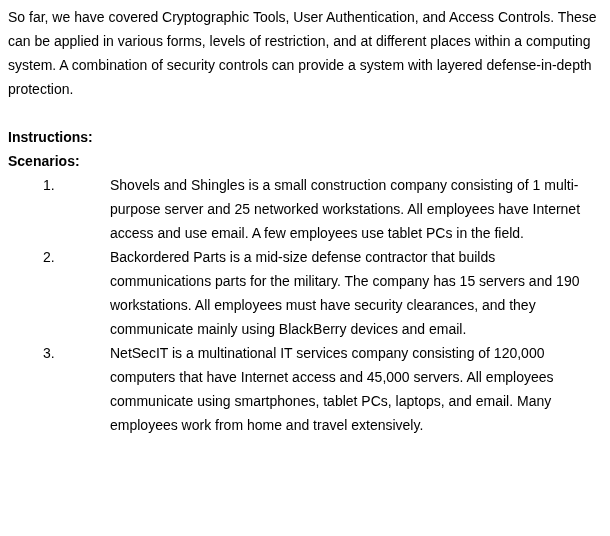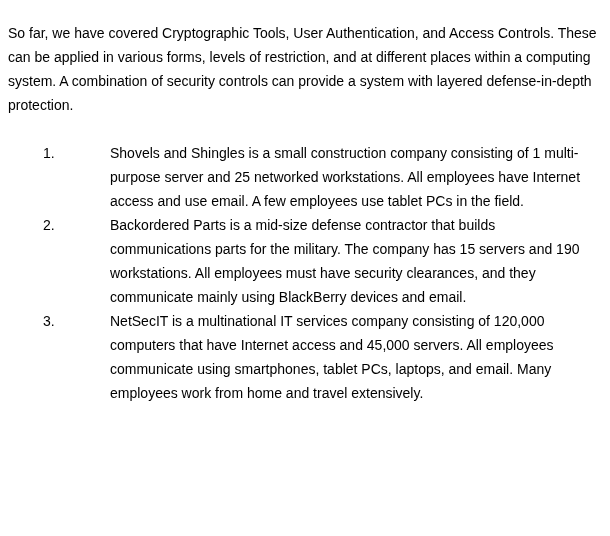--- a/index.html
+++ b/index.html
@@ -10,21 +10,21 @@
   body {
     width: 610px;
     height: 536px;
     overflow: hidden;
     font-family: "Liberation Sans", "DejaVu Sans", sans-serif;
     font-size: 14px;
     line-height: 24px;
     color: #000000;
   }
   .doc {
-    padding: 21px 10px 0 8px;
+    padding: 5px 10px 0 8px;
   }
   .para {
     margin: 0;
   }
   .gap-after {
     margin-bottom: 24px;
   }
   .heading {
     font-weight: bold;
     margin: 0;
@@ -45,22 +45,24 @@
     margin-left: 45px;
   }
 </style>
 </head>
 <body>
 
 <div class="doc">
 
   <p class="para gap-after">So far, we have covered Cryptographic Tools, User Authentication, and Access Controls. These can be applied in various forms, levels of restriction, and at different places within a computing system. A combination of security controls can provide a system with layered defense-in-depth protection.</p>
 
+  <p class="heading">Instructions:</p>
 
 
+  <p class="heading">Scenarios:</p>
 
   <div class="scenarios-list">
 
     <div class="scenario-item">
       <span class="num">1.</span>
       <span class="txt">Shovels and Shingles is a small construction company consisting of 1 multi-purpose server and 25 networked workstations. All employees have Internet access and use email. A few employees use tablet PCs in the field.</span>
     </div>
 
     <div class="scenario-item">
       <span class="num">2.</span>

